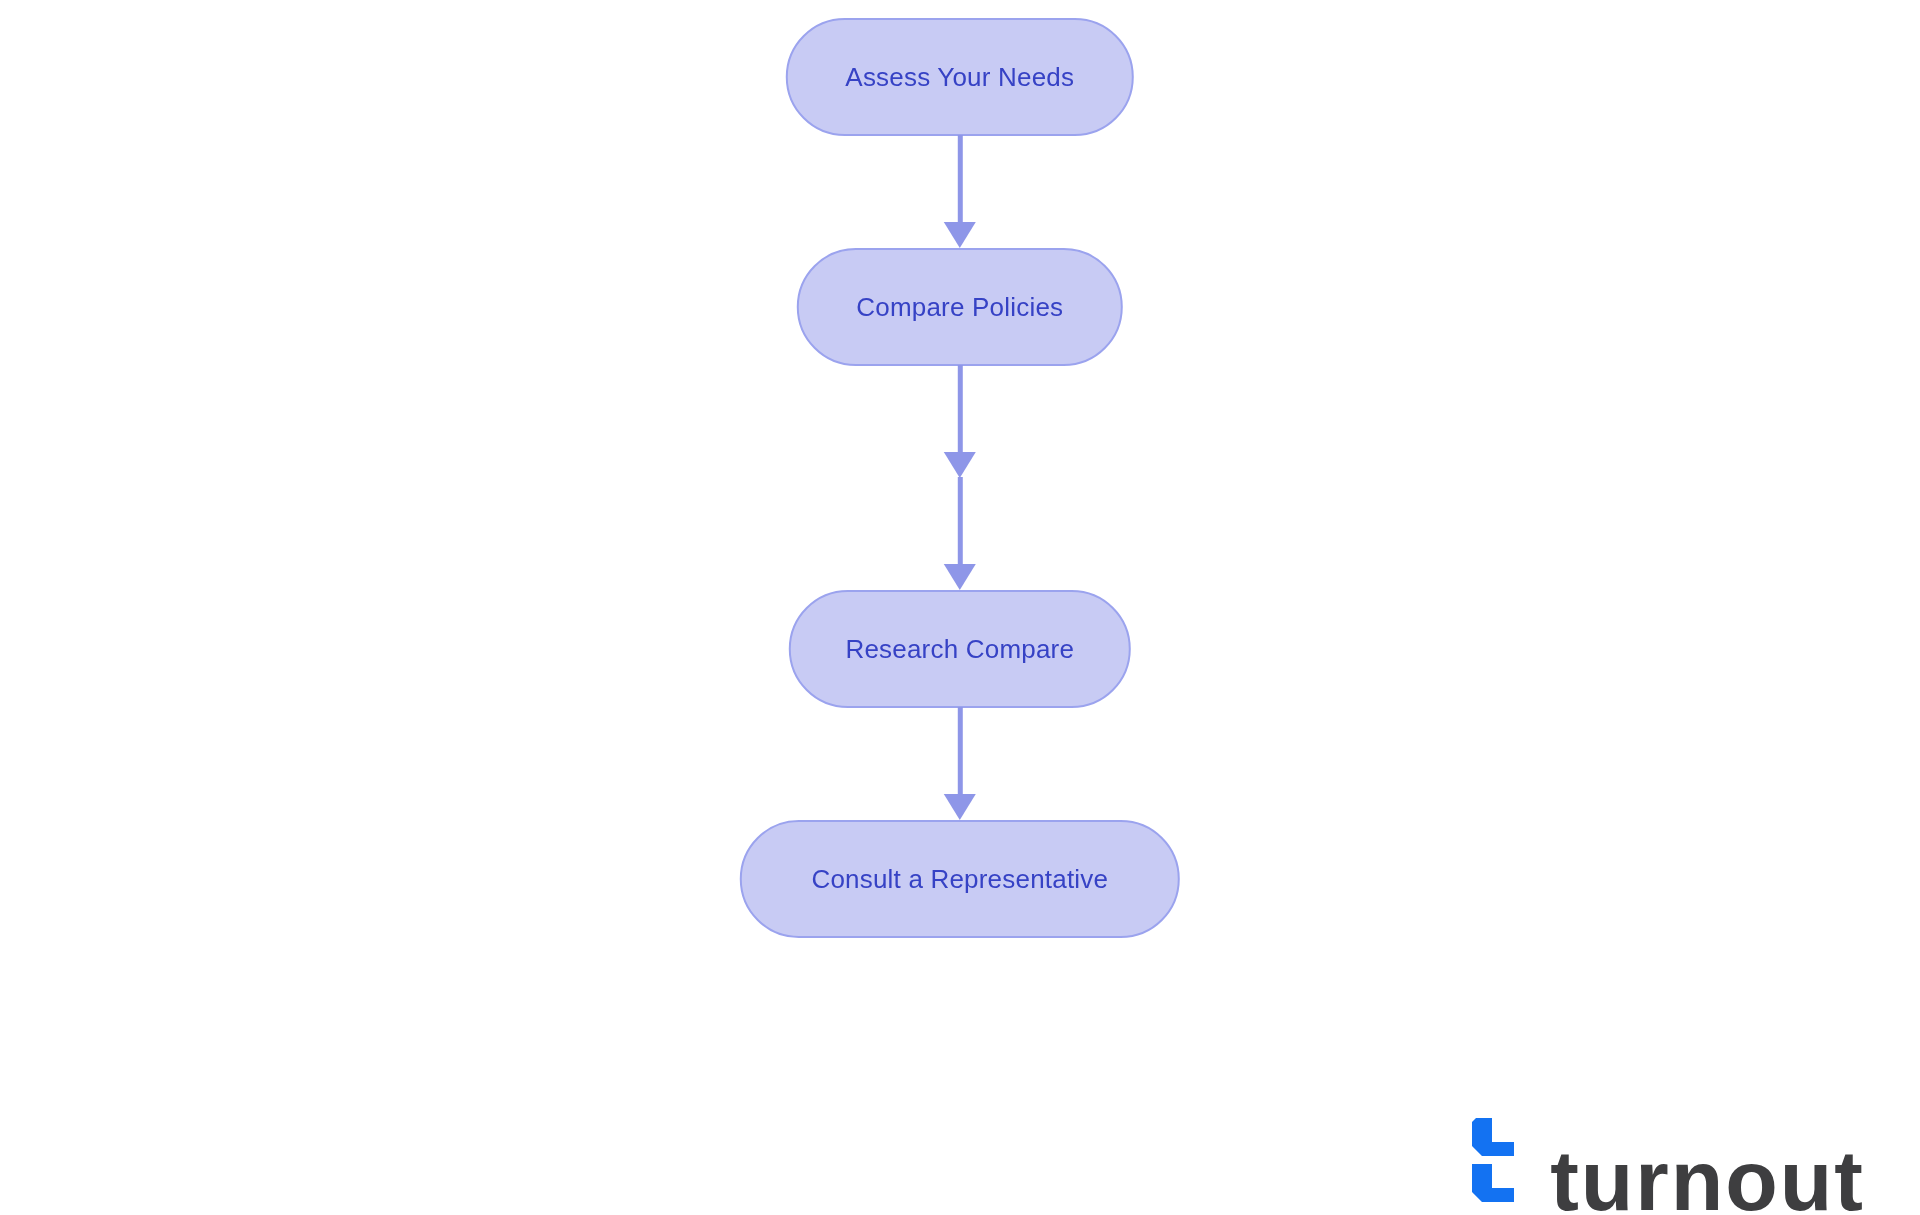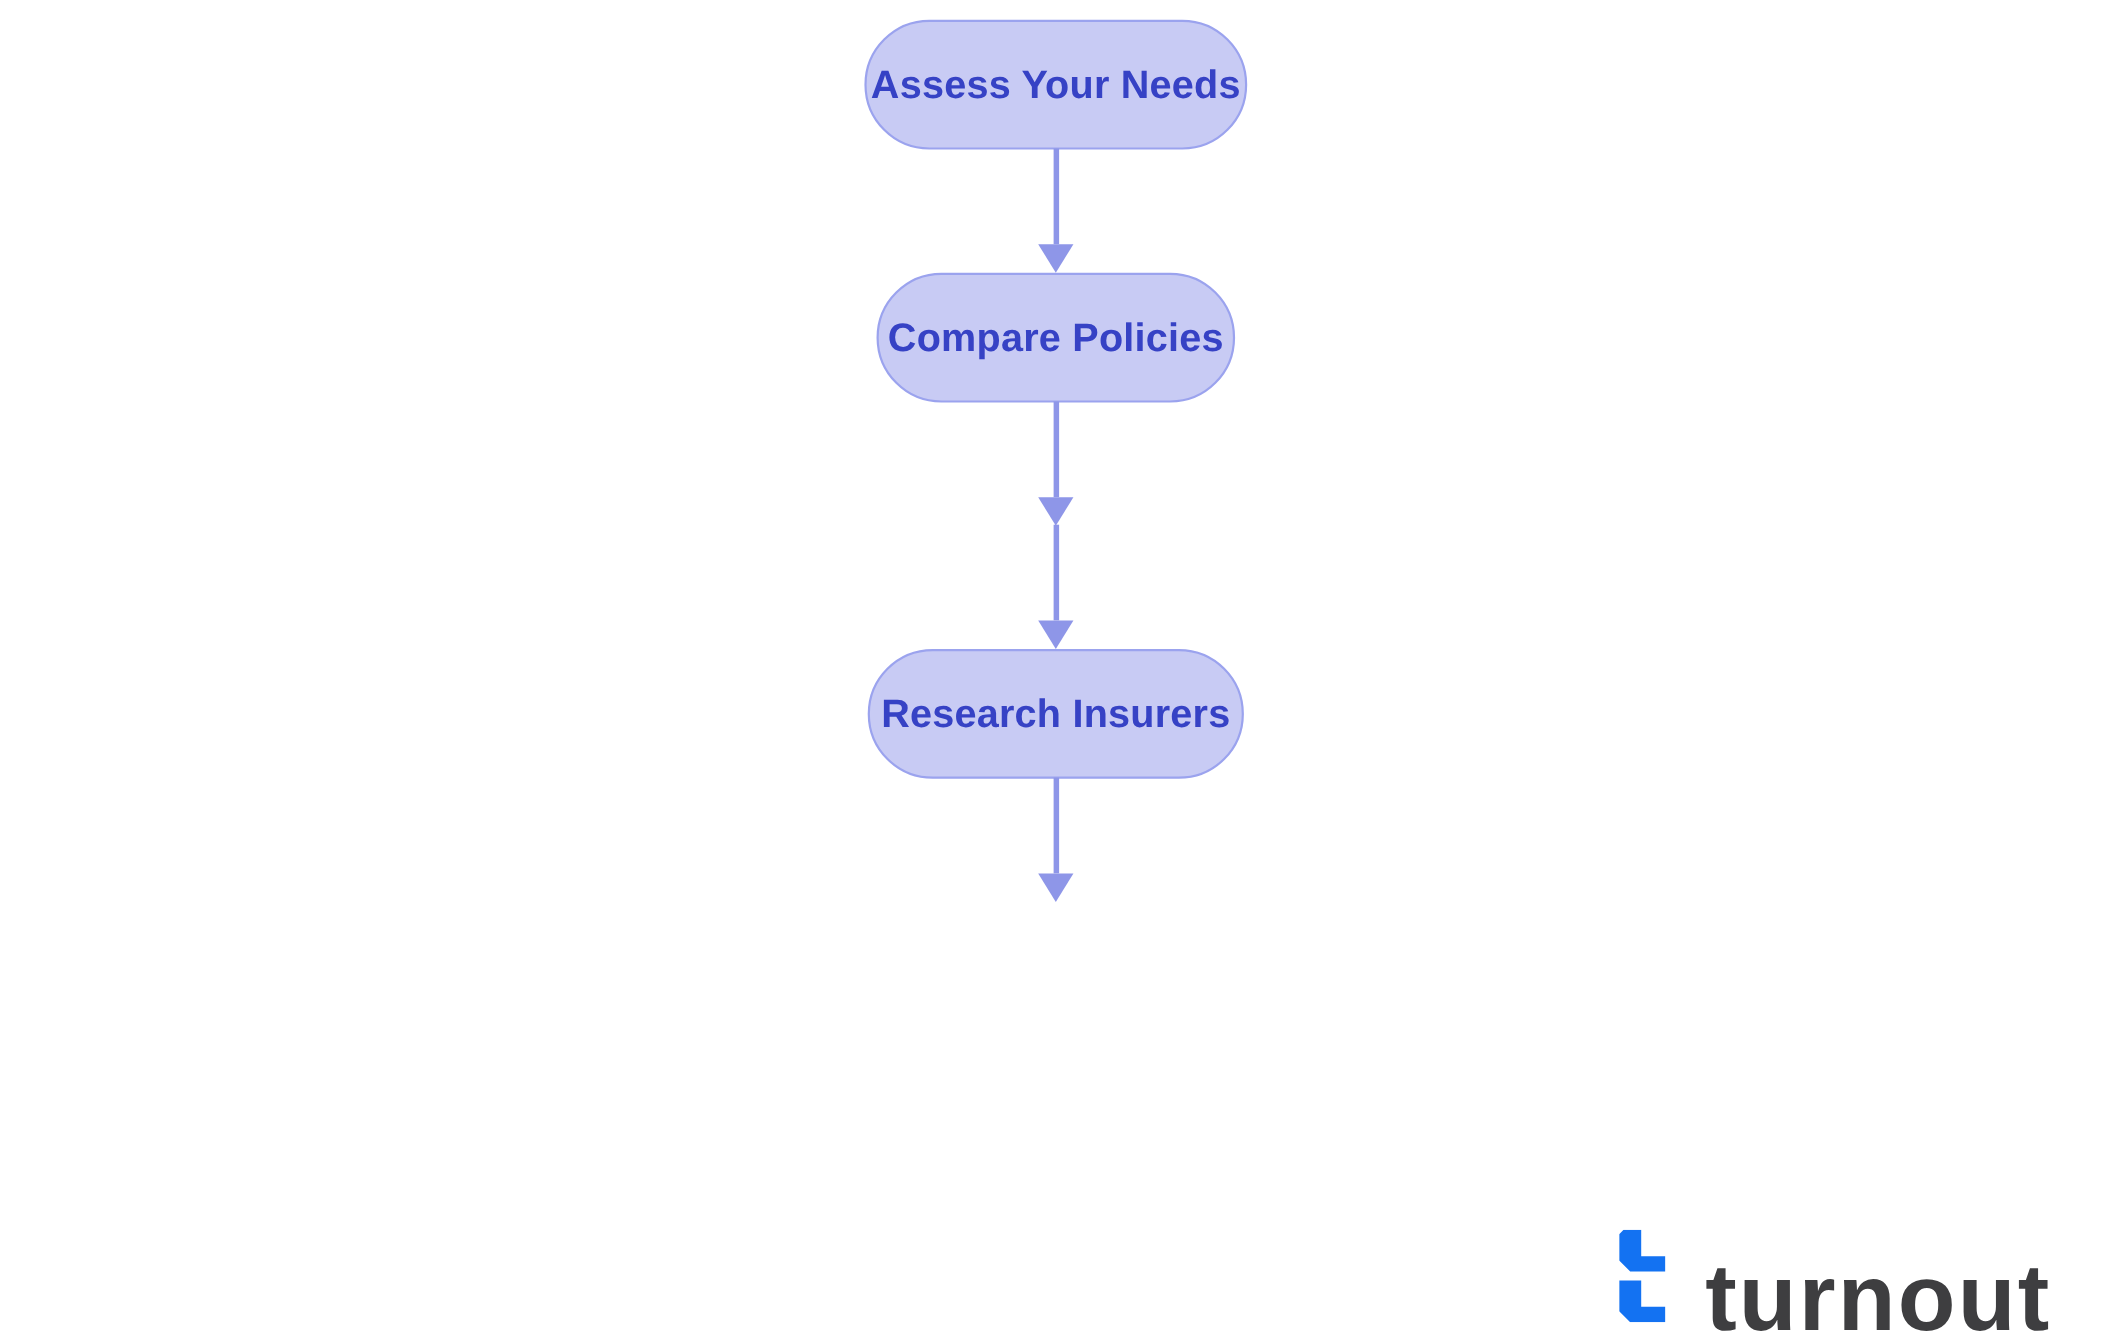--- a/index.html
+++ b/index.html
@@ -33,22 +33,22 @@
     justify-content: center;
     flex: 0 0 auto;
   }
   .node-1 { width: 348px; }
   .node-2 { width: 326px; text-align: center; }
   .node-3 { width: 340px; }
   .node-4 { width: 342px; }
   .node-5 { width: 440px; }
   .node-label {
     color: var(--node-text, #3642c5);
-    font-size: 36px;
-    font-weight: 700;
+    font-size: 26px;
+    font-weight: 400;
     letter-spacing: 0.2px;
     white-space: nowrap;
   }
   .connector {
     height: 112px;
     width: 34px;
     display: flex;
     flex-direction: column;
     align-items: center;
     flex: 0 0 auto;
@@ -117,28 +117,31 @@
       <div class="connector-head"></div>
     </div>
 
 
     <div class="connector">
       <div class="connector-line"></div>
       <div class="connector-head"></div>
     </div>
 
     <div class="node node-4">
-      <span class="node-label">Research Insurers</span>
+      <span class="node-label">Research Compare</span>
     </div>
 
     <div class="connector">
       <div class="connector-line"></div>
       <div class="connector-head"></div>
     </div>
 
+    <div class="node node-5">
+      <span class="node-label">Consult a Representative</span>
+    </div>
 
   </div>
 
   <div class="logo">
     <svg class="logo-icon" viewBox="0 0 42 84" fill="currentColor" xmlns="http://www.w3.org/2000/svg">
       <path d="M4 0 H20 V24 H42 V38 H10 L0 28 V4 Z"></path>
       <path d="M0 46 H20 V70 H42 V84 H10 L0 74 Z"></path>
     </svg>
     <div class="logo-text">turnout</div>
   </div>

